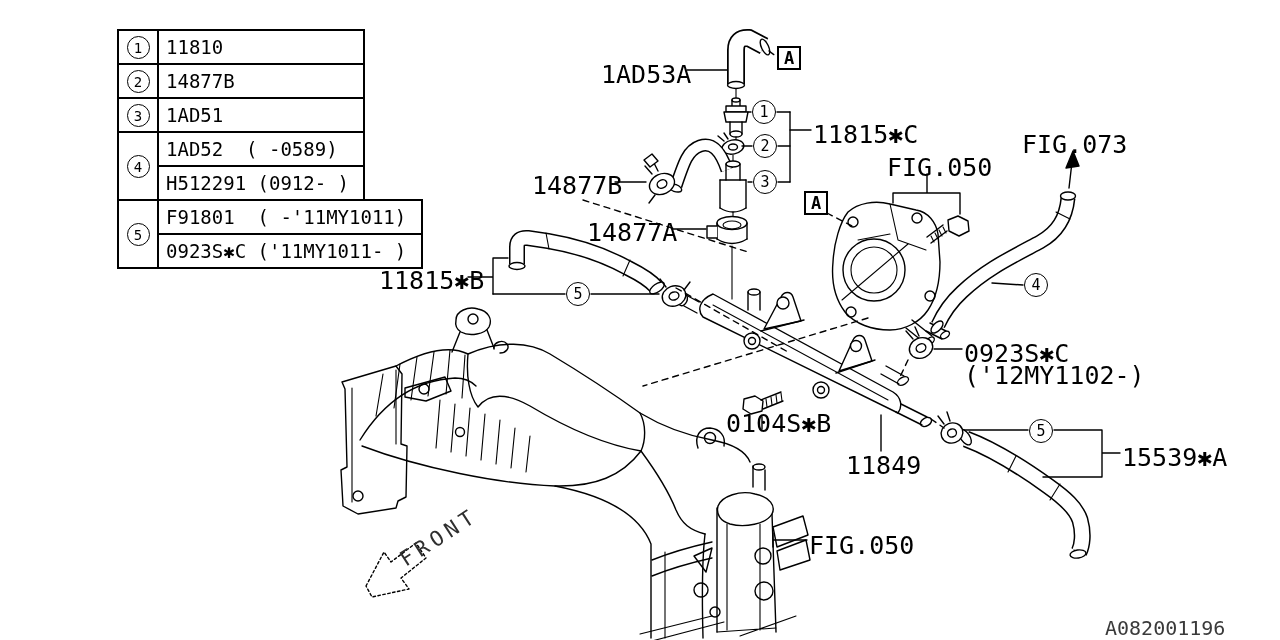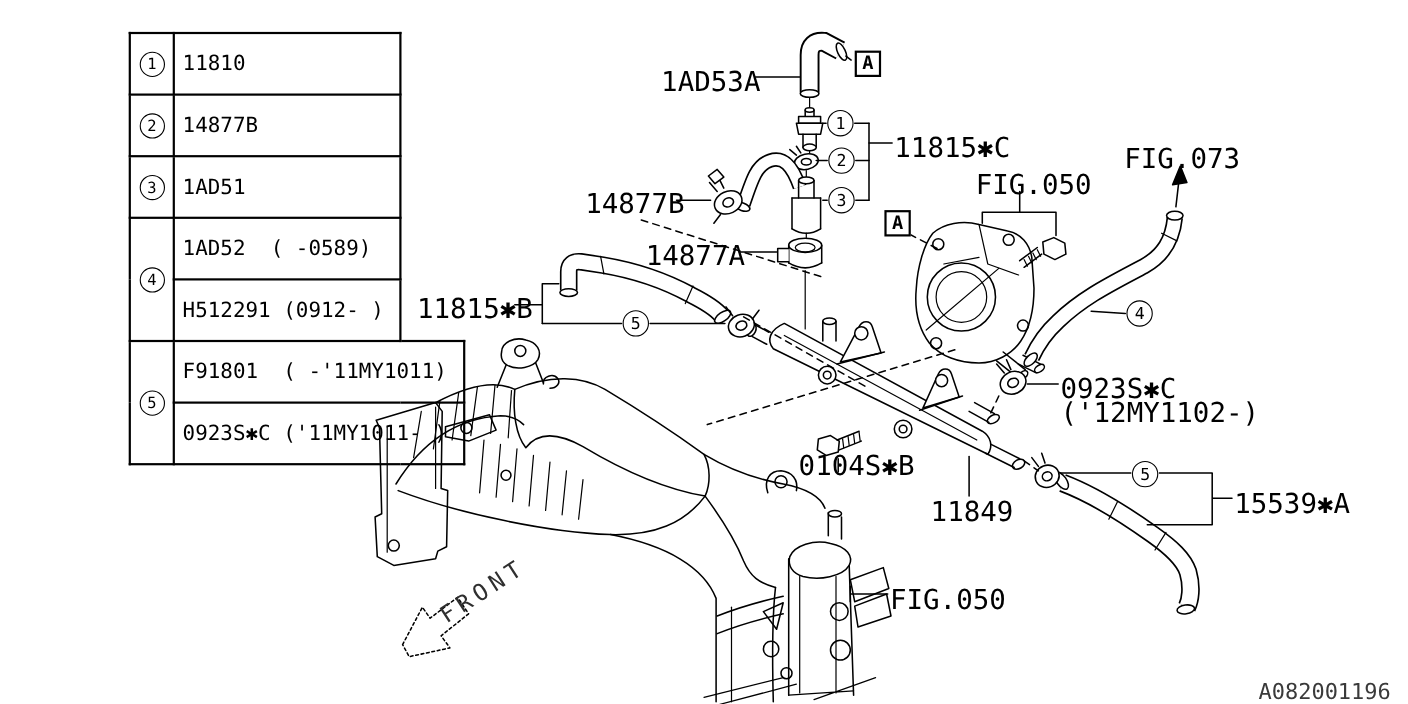--- a/index.html
+++ b/index.html
@@ -15,21 +15,21 @@
   .lbl{position:absolute;font-size:25px;line-height:1.1;white-space:pre;letter-spacing:0px;}
   .docnum{font-size:20px;color:#3a3a3a;}
   .callout{position:absolute;width:24px;height:24px;box-sizing:border-box;border:1.6px solid #000;
            border-radius:50%;background:#fff;display:flex;align-items:center;justify-content:center;
            font-size:15px;}
   .abox{position:absolute;width:24px;height:24px;box-sizing:border-box;border:2px solid #000;
         background:#fff;display:flex;align-items:center;justify-content:center;
         font-size:17px;font-weight:bold;}
   .front{transform:rotate(-33deg);transform-origin:left top;font-size:21px;letter-spacing:5px;color:#2f2f2f;}
   table.parts{position:absolute;left:117px;top:29px;border-collapse:collapse;table-layout:fixed;}
-  table.parts td{border:2px solid #000;height:31px;box-sizing:border-box;padding:16px 7px;
+  table.parts td{border:2px solid #000;height:31px;box-sizing:border-box;padding:5px 7px;
                  font-size:19px;white-space:pre;overflow:hidden;}
   table.parts td.circ{width:40px;text-align:center;padding:0;}
   table.parts td.g{border:none;}
   .tcirc{display:inline-flex;width:23px;height:23px;box-sizing:border-box;border:1.6px solid #000;
          border-radius:50%;align-items:center;justify-content:center;font-size:14px;}
 </style>
 </head>
 <body>
 
 <div class="stage">
@@ -361,15 +361,15 @@
   <div class="lbl" style="left:532px;top:172px;">14877B</div>
   <div class="lbl" style="left:587px;top:219px;">14877A</div>
   <div class="lbl" style="left:379px;top:267px;">11815✱B</div>
   <div class="lbl" style="left:964px;top:340px;">0923S✱C</div>
   <div class="lbl" style="left:964px;top:362px;">('12MY1102-)</div>
   <div class="lbl" style="left:726px;top:410px;">0104S✱B</div>
   <div class="lbl" style="left:846px;top:452px;">11849</div>
   <div class="lbl" style="left:1122px;top:444px;">15539✱A</div>
   <div class="lbl" style="left:809px;top:532px;">FIG.050</div>
   <div class="lbl front" style="left:396px;top:552px;">FRONT</div>
-  <div class="lbl docnum" style="left:1144px;top:617px;">A082001196</div>
+  <div class="lbl docnum" style="left:1105px;top:617px;">A082001196</div>
 
 </div>
 
 </body></html>

